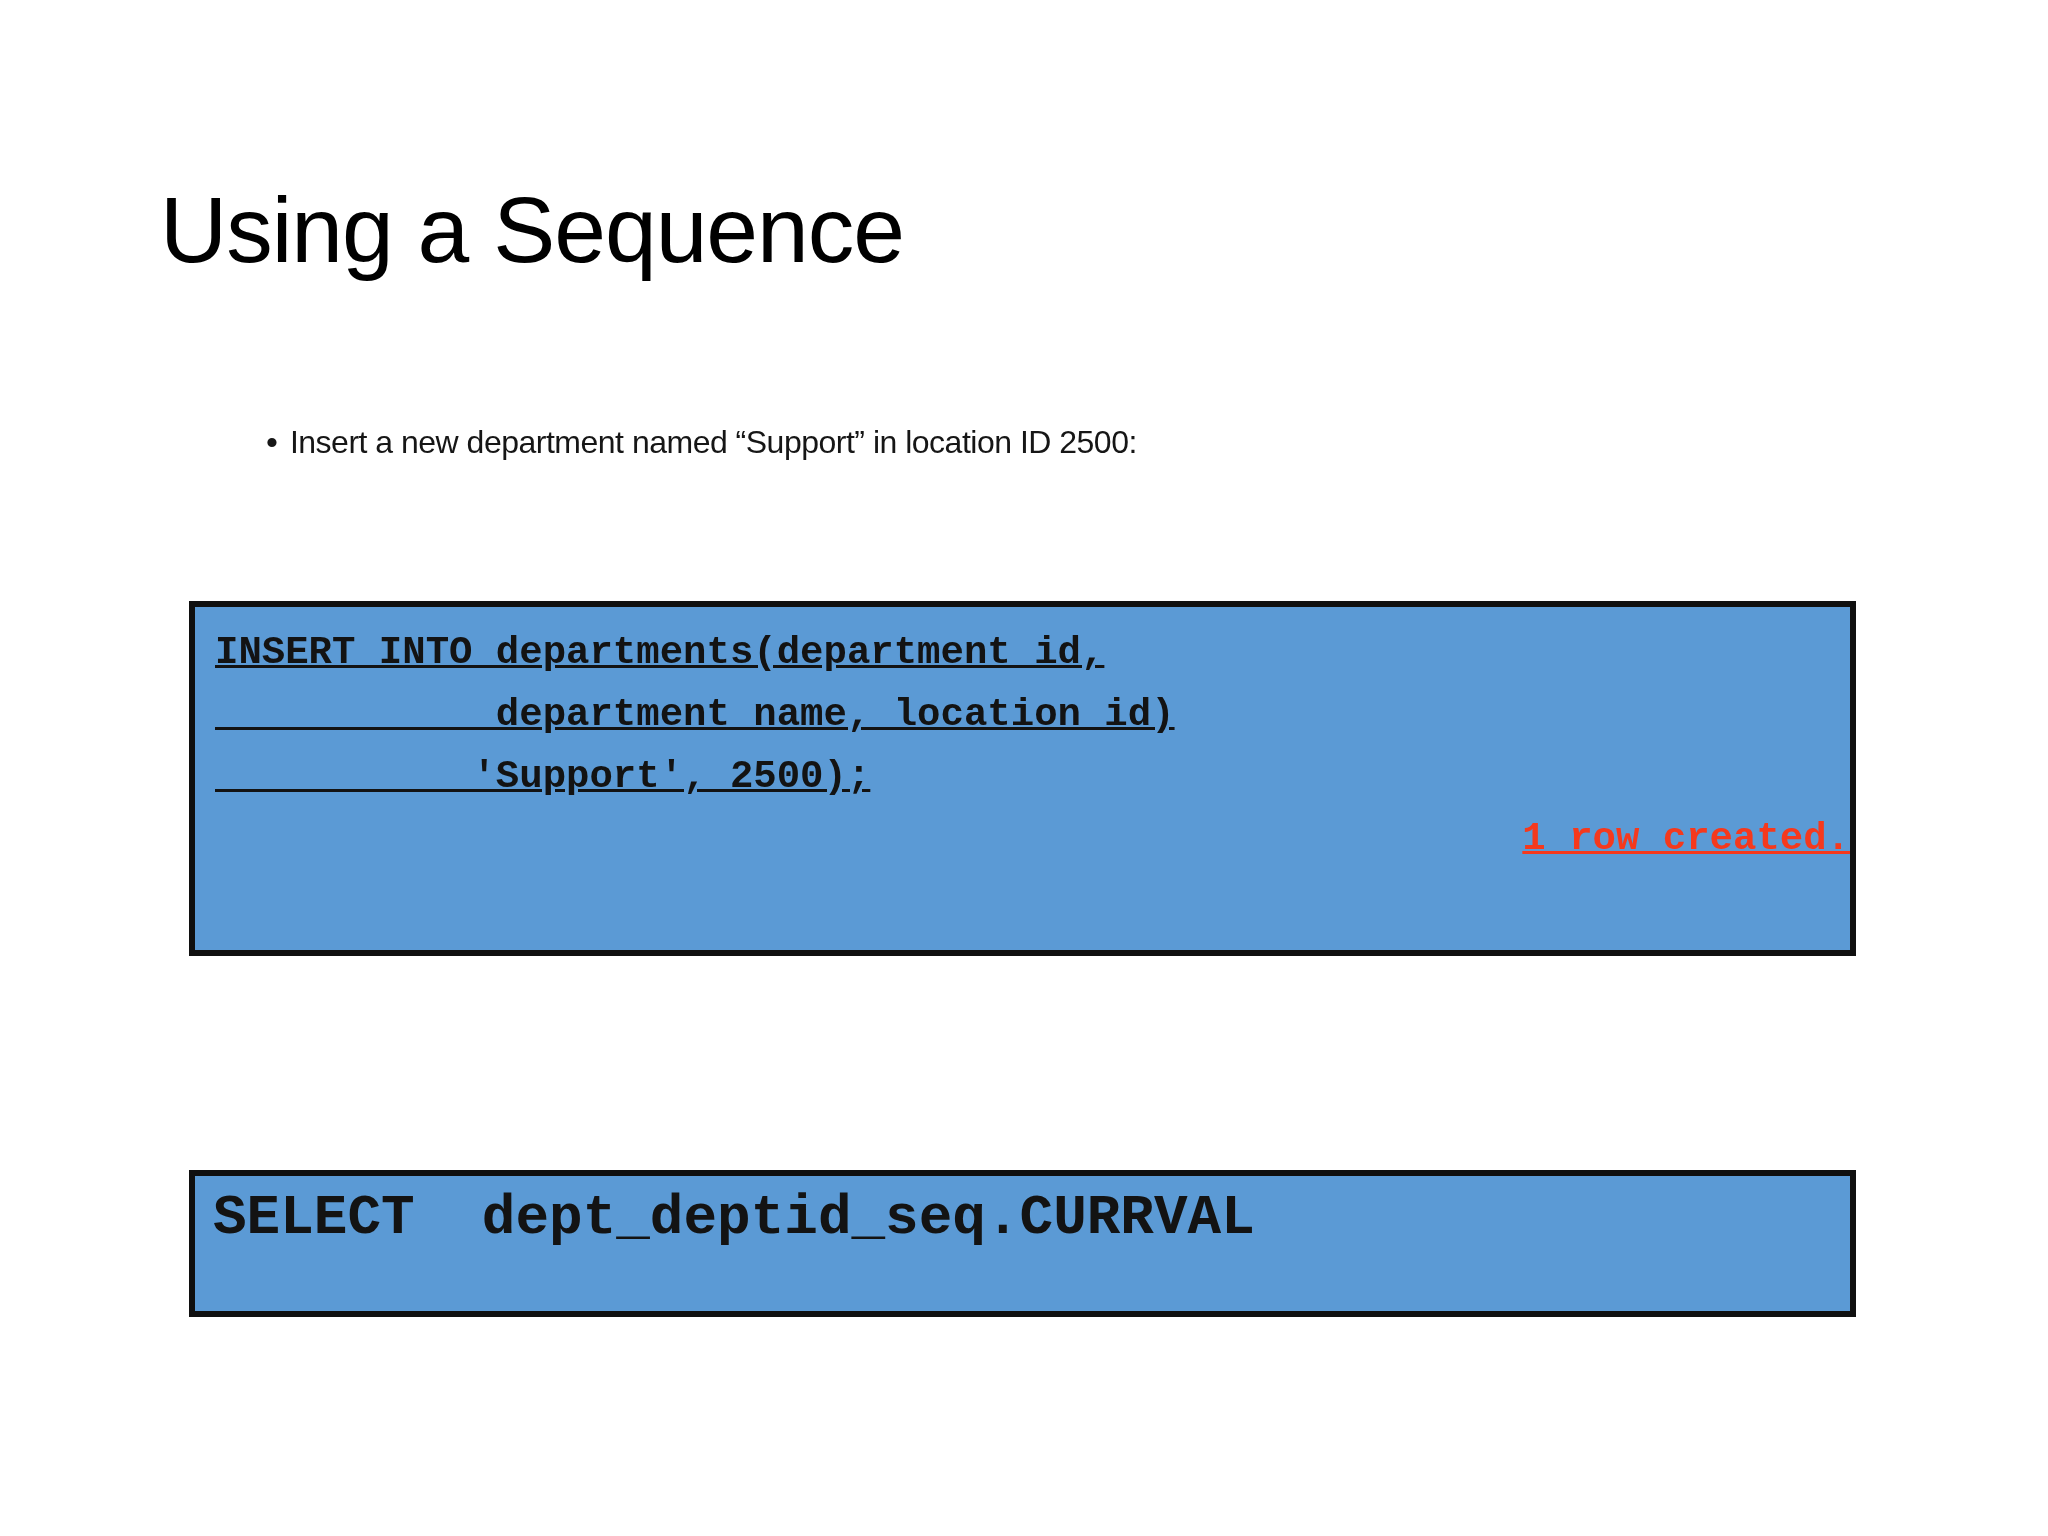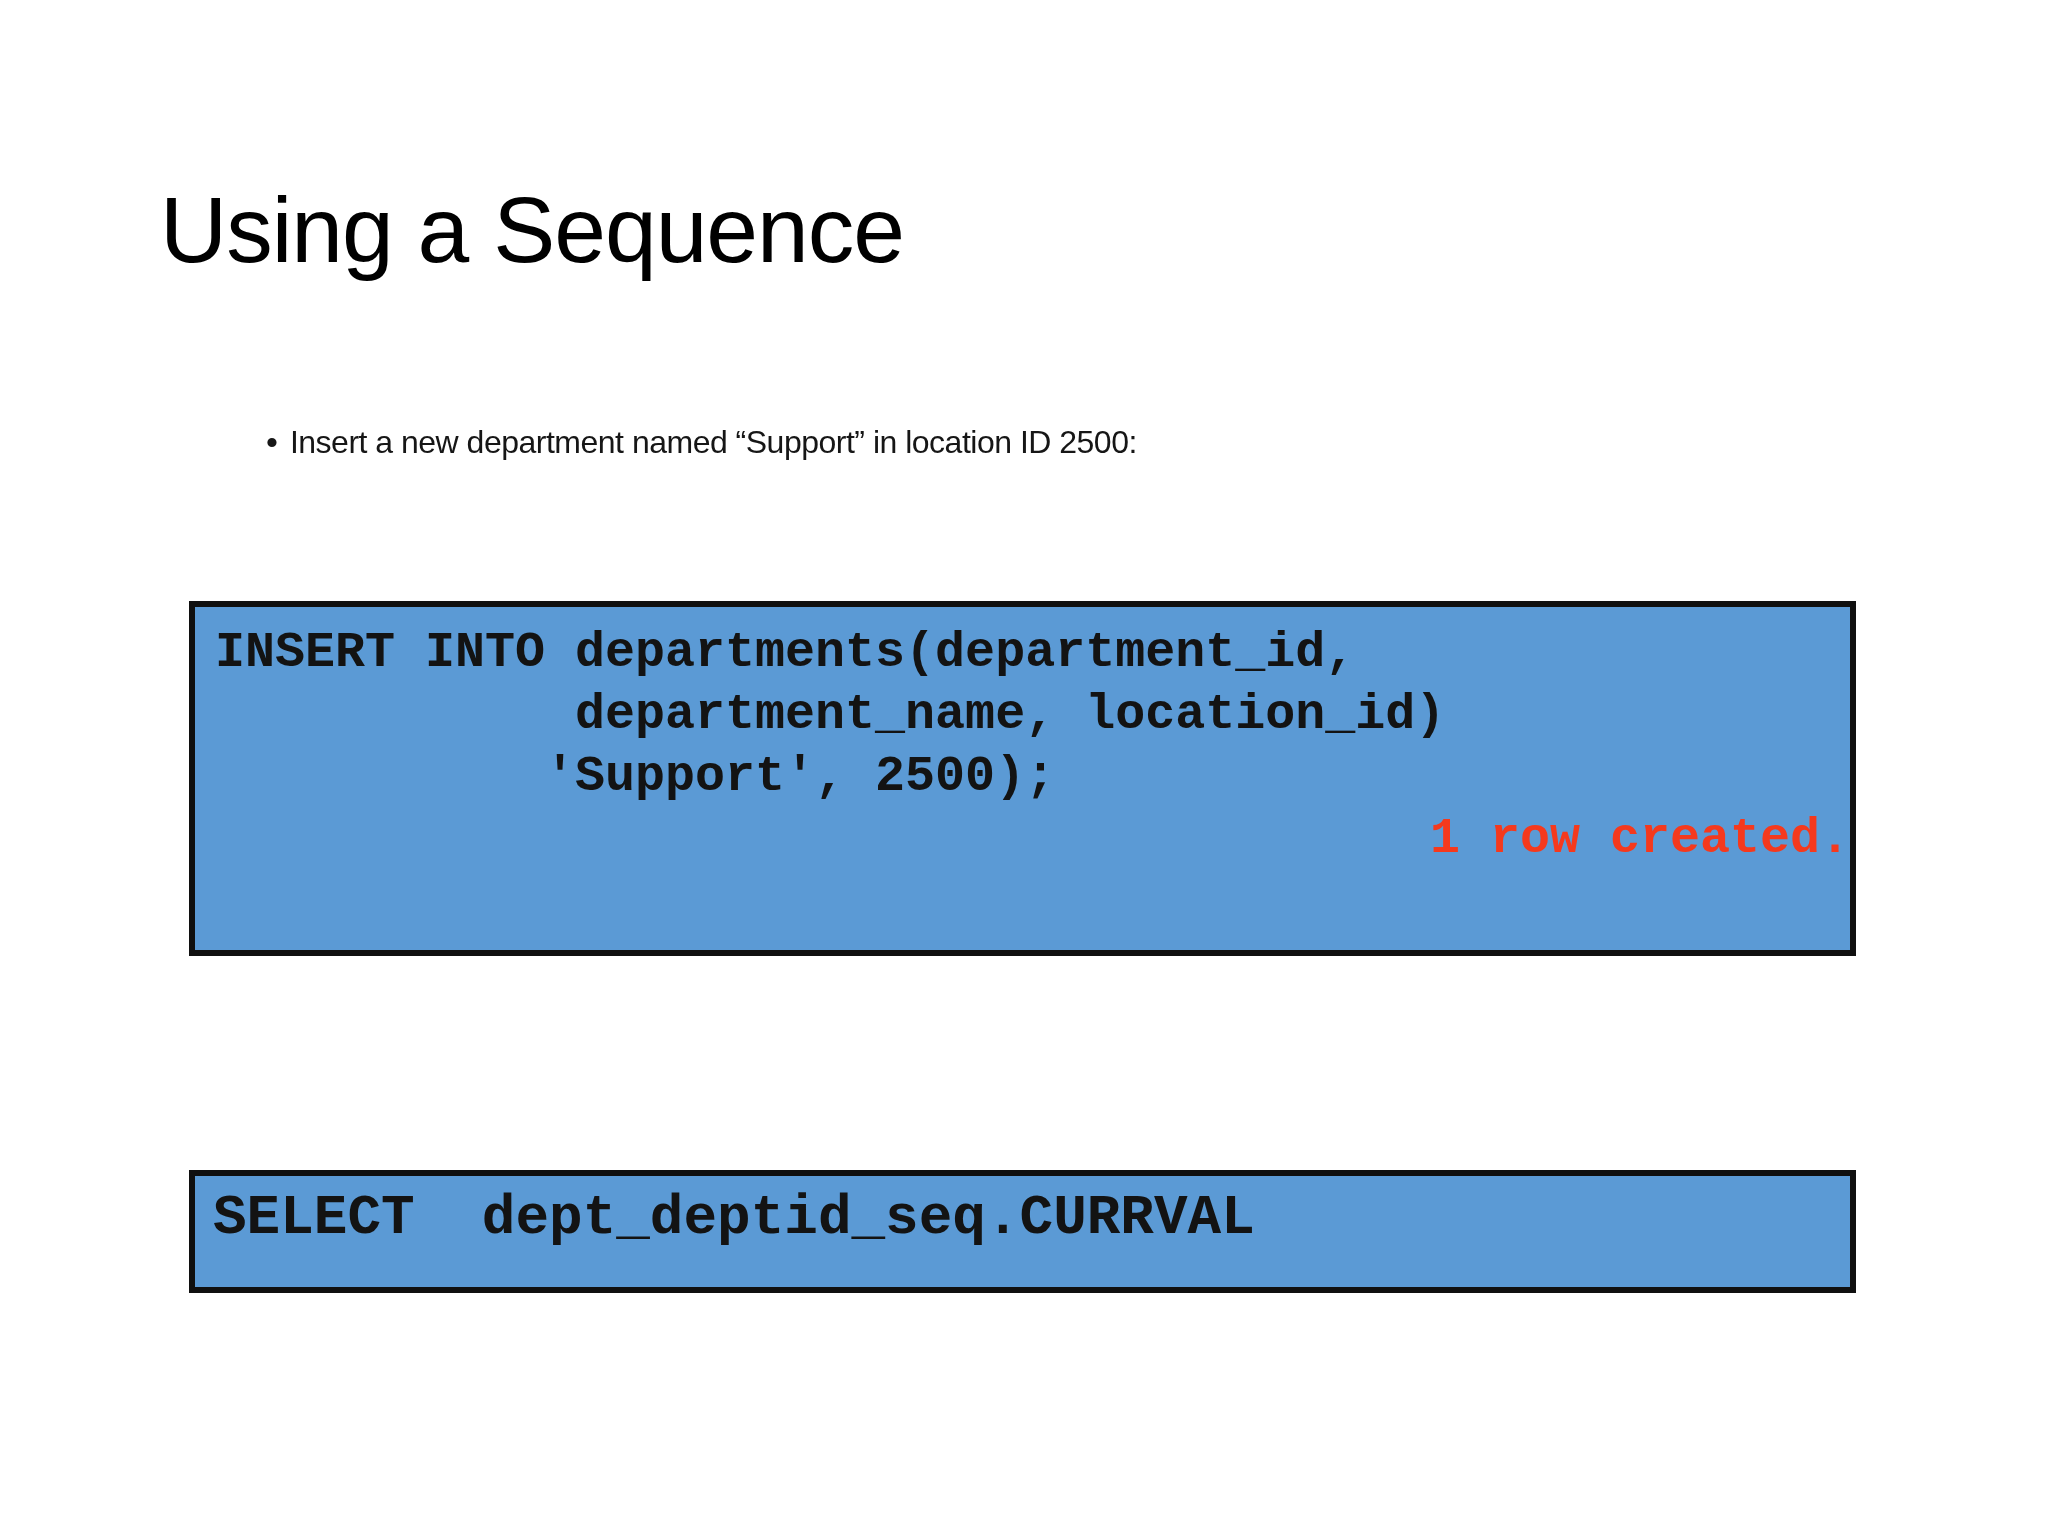--- a/index.html
+++ b/index.html
@@ -54,32 +54,33 @@
     border: 6px solid #101010;
     box-sizing: border-box;
   }
   .code-box.insert-box {
     top: 601px;
     height: 355px;
     padding: 15px 0 0 20px;
   }
   .code-box.select-box {
     top: 1170px;
-    height: 123px;
+    height: 147px;
     padding: 11px 0 0 18px;
   }
   .code-line {
     font-family: "Liberation Mono", "DejaVu Sans Mono", monospace;
     font-weight: bold;
     color: #131313;
     white-space: pre;
   }
   .insert-box .code-line {
-    font-size: 50px;
+    font-size: 39px;
     line-height: 62px;
+    text-decoration: underline;
   }
   .select-box .code-line {
     font-size: 56px;
     line-height: 62px;
   }
   .code-line.result-line {
     color: #f5391d;
     text-align: right;
   }
 </style>

